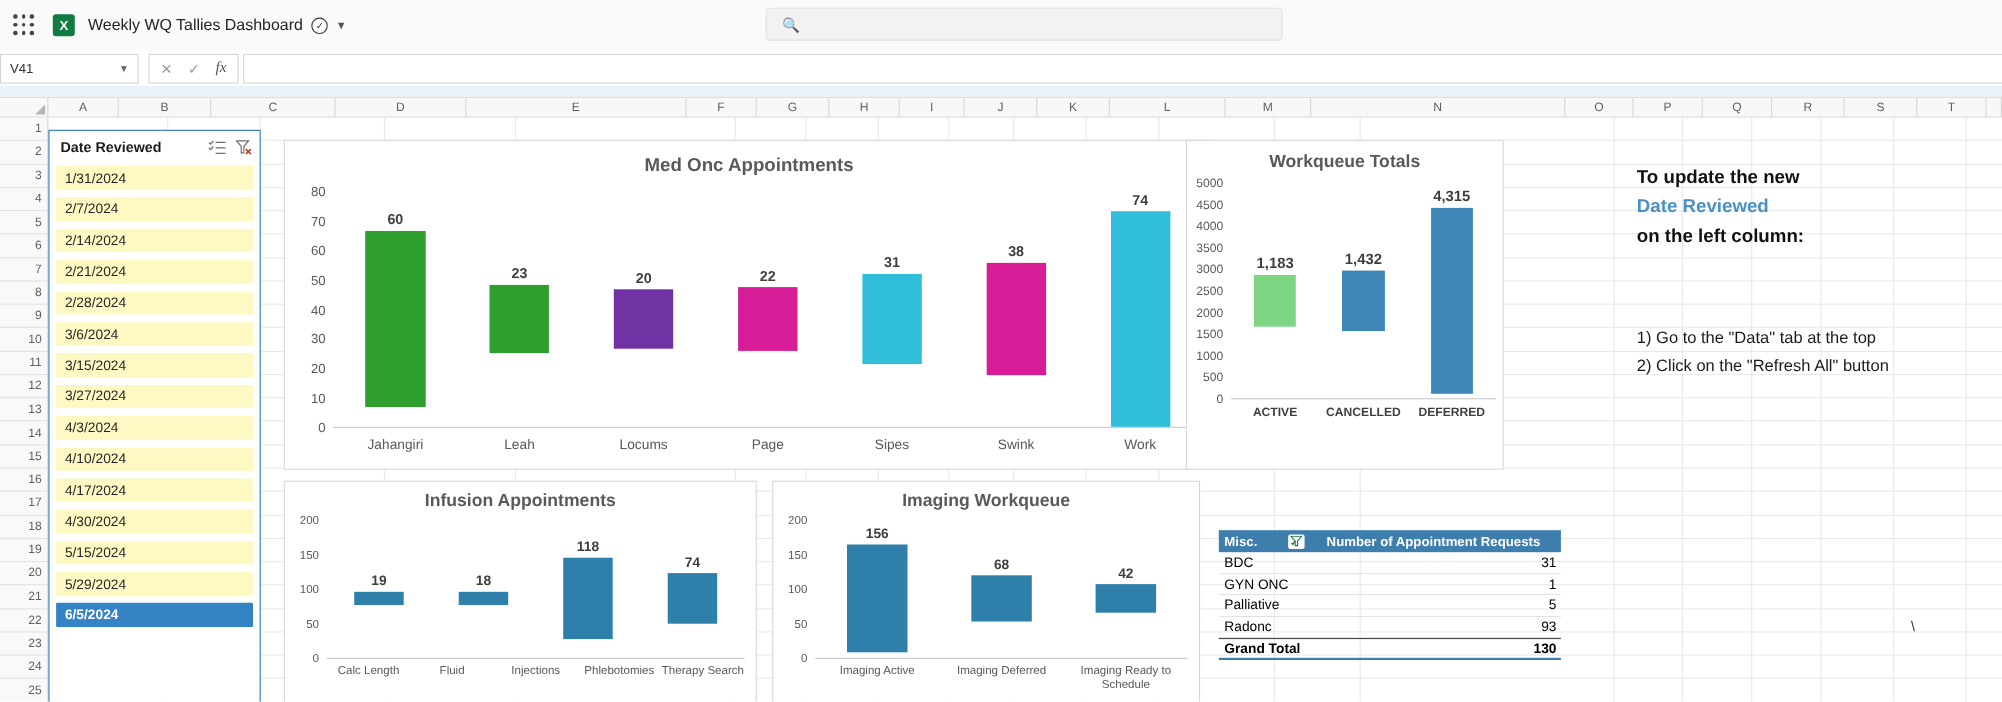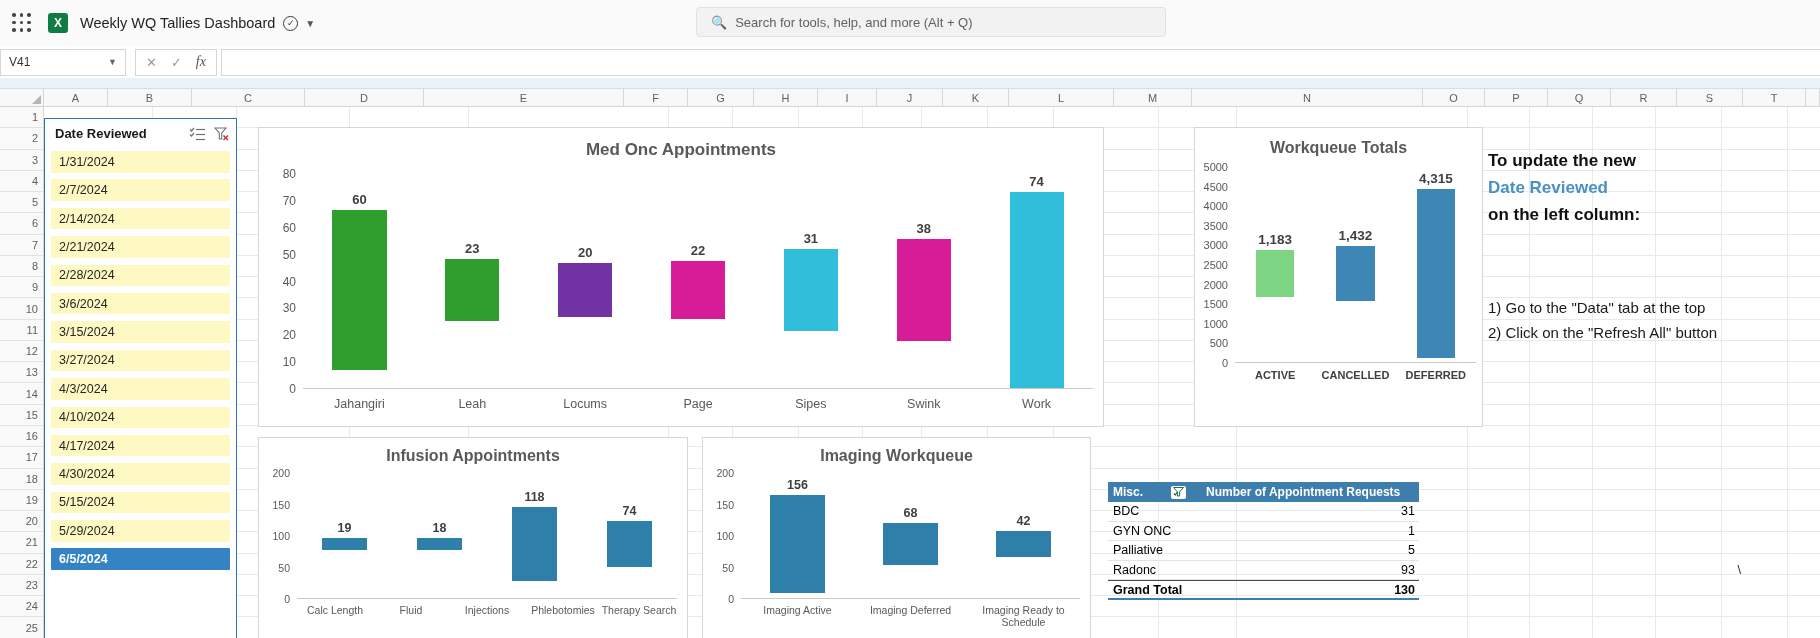--- a/index.html
+++ b/index.html
@@ -83,21 +83,21 @@
   .chart-medonc { left:258px; top:20px; width:846px; height:300px;
     --plot-h:215px; }
   .chart-medonc .chart-title { font-size:17px; margin:12px 0 14px; }
   .chart-medonc .y-axis { width:44px; height:215px; }
   .chart-medonc .tick { font-size:12px; }
   .chart-medonc .plot { height:215px; }
   .chart-medonc .bar-label { font-size:13px; }
   .chart-medonc .cats { margin-top:8px; }
   .chart-medonc .cat-label { font-size:12.5px; }
 
-  .chart-workqueue { left:1194px; top:20px; width:289px; height:300px; }
+  .chart-workqueue { left:1078px; top:20px; width:289px; height:300px; }
   .chart-workqueue .chart-title { font-size:16px; margin:11px 0 10px; }
   .chart-workqueue .y-axis { width:40px; height:196px; }
   .chart-workqueue .tick { font-size:11px; }
   .chart-workqueue .plot { height:196px; }
   .chart-workqueue .plot-wrap { padding-right:6px; }
   .chart-workqueue .bar-label { font-size:13.5px; }
   .chart-workqueue .cats { margin-top:6px; }
   .chart-workqueue .cat-label { font-size:11px; font-weight:bold; color:#404040; white-space:nowrap; }
 
   .chart-small { width:430px; height:215px; }
@@ -153,21 +153,20 @@
         <span></span>
         <span></span>
         <span></span>
     </div>
     <div class="xl-icon">X</div>
     <div class="doc-title">Weekly WQ Tallies Dashboard</div>
     <div class="sync-icon">✓</div>
     <div class="title-chevron">▼</div>
     <div class="searchbox">
       <span class="mag">🔍</span>
-      <input type="text" placeholder="Search for tools, help, and more (Alt + Q)" style="">
     </div>
   </div>
 
   <div class="formula-row">
     <div class="namebox">
       <span>V41</span>
       <span class="nb-chevron">▼</span>
     </div>
     <div class="fx-group">
       <span class="fbtn">✕</span>

